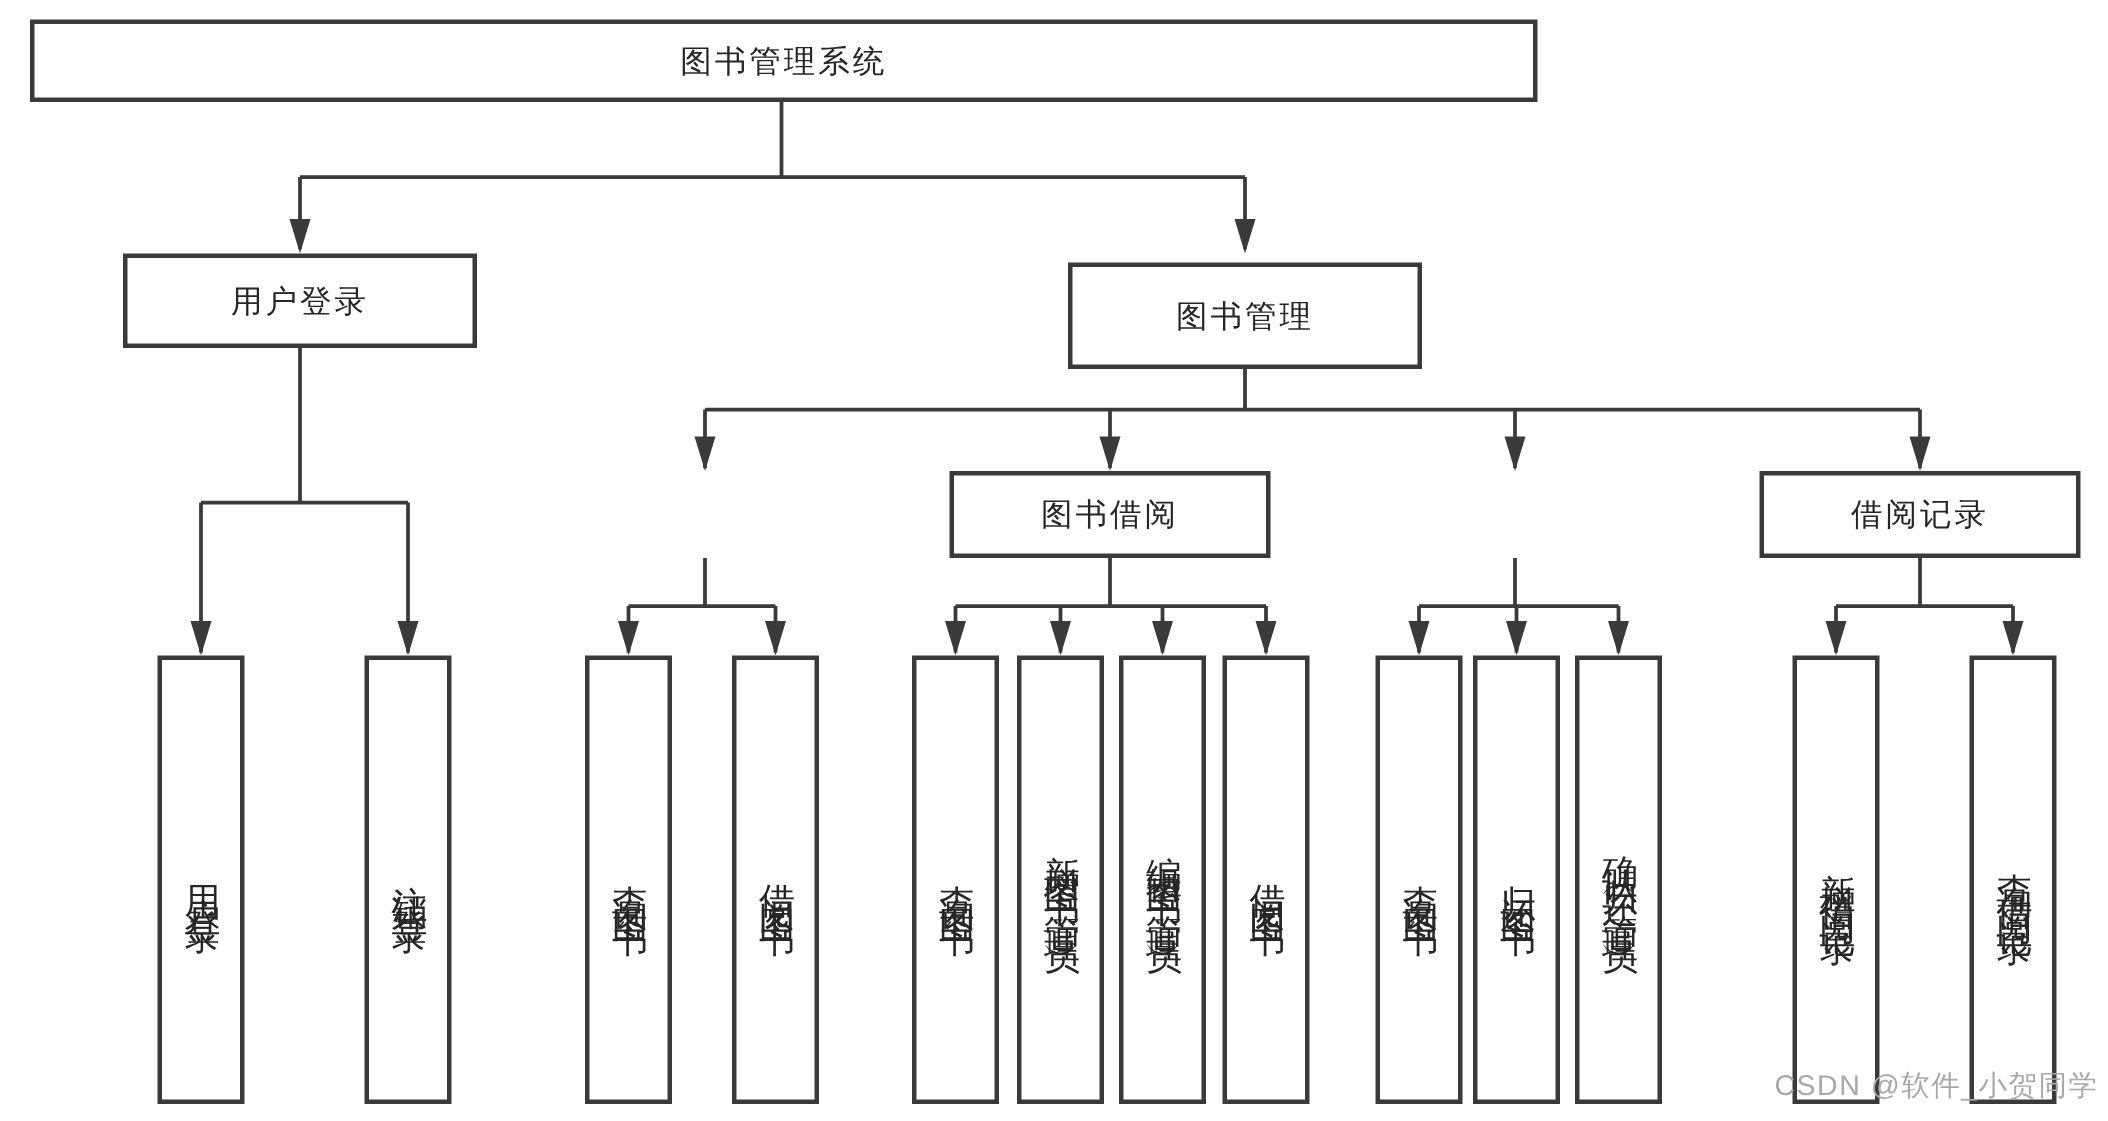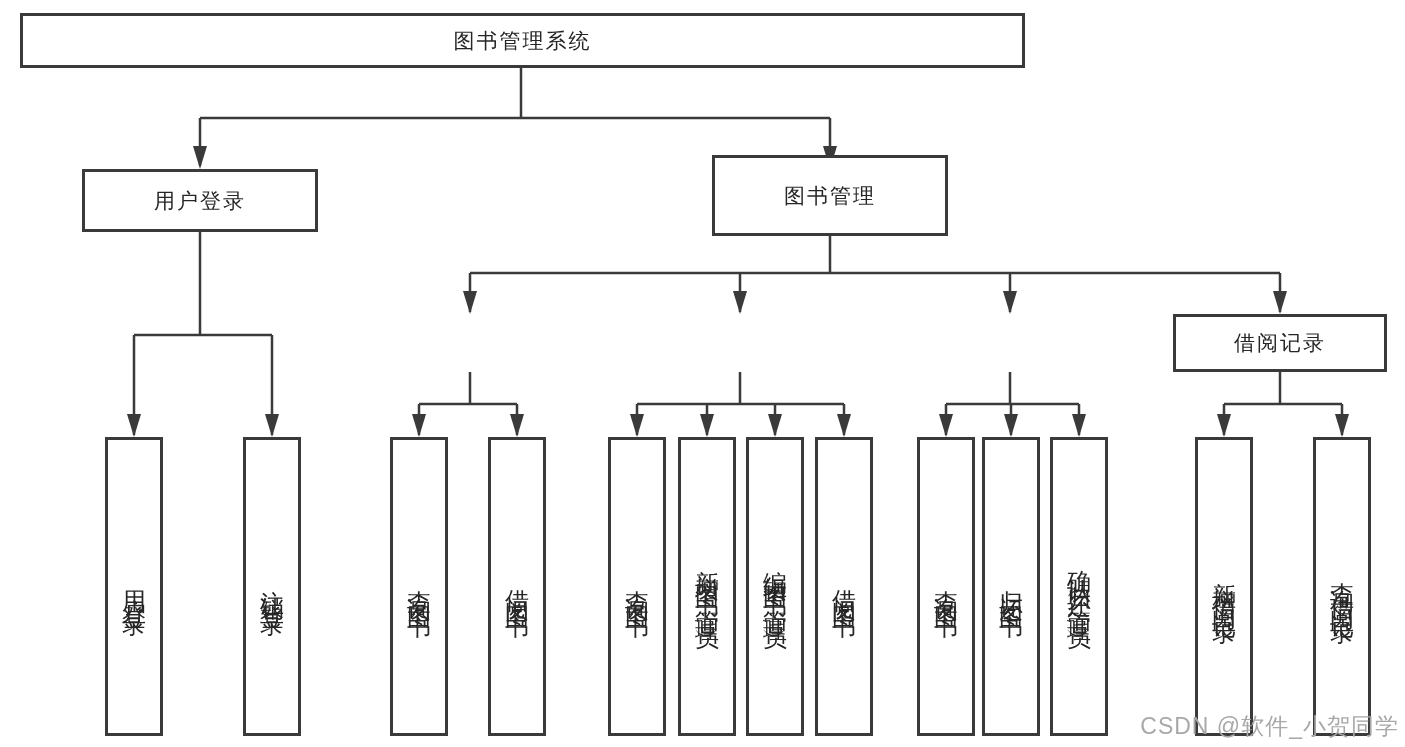--- a/index.html
+++ b/index.html
@@ -38,21 +38,21 @@
     writing-mode: vertical-rl;
     text-orientation: mixed;
     font-size: 24px;
     letter-spacing: 8px;
     white-space: normal;
   }
   .watermark {
     position: absolute;
     top: 711px;
     right: 6px;
-    font-size: 23px;
+    font-size: 19px;
     letter-spacing: 1px;
     color: #a8a8a8;
   }
 </style>
 </head>
 <body>
 
 <div class="stage">
 
   <svg class="wires" width="1405" height="747" viewBox="0 0 1405 747">
@@ -82,22 +82,23 @@
       <polygon points="1004,414 1018,414 1011,437"></polygon>
       <polygon points="1072,414 1086,414 1079,437"></polygon>
       <polygon points="1217,414 1231,414 1224,437"></polygon>
       <polygon points="1335,414 1349,414 1342,437"></polygon>
     </g>
   </svg>
 
   <div class="node" style="left:20px; top:13px; width:1005px; height:55px">图书管理系统</div>
 
   <div class="node" style="left:82px; top:169px; width:236px; height:63px">用户登录</div>
-  <div class="node" style="left:712px; top:155px; width:236px; height:81px">图书管理</div>
+  <div class="node" style="left:712px; top:175px; width:236px; height:71px">图书管理</div>
 
+  <div class="node" style="left:633px; top:314px; width:214px; height:58px">图书借阅</div>
   <div class="node" style="left:1173px; top:314px; width:214px; height:58px">借阅记录</div>
 
   <div class="node v" style="left:105px; top:437px; width:58px; height:299px">用户登录</div>
   <div class="node v" style="left:243px; top:437px; width:58px; height:299px">注销登录</div>
 
   <div class="node v" style="left:390px; top:437px; width:58px; height:299px">查询图书</div>
   <div class="node v" style="left:488px; top:437px; width:58px; height:299px">借阅图书</div>
 
   <div class="node v" style="left:608px; top:437px; width:58px; height:299px">查询图书</div>
   <div class="node v" style="left:678px; top:437px; width:58px; height:299px">新增图书（管理员）</div>

